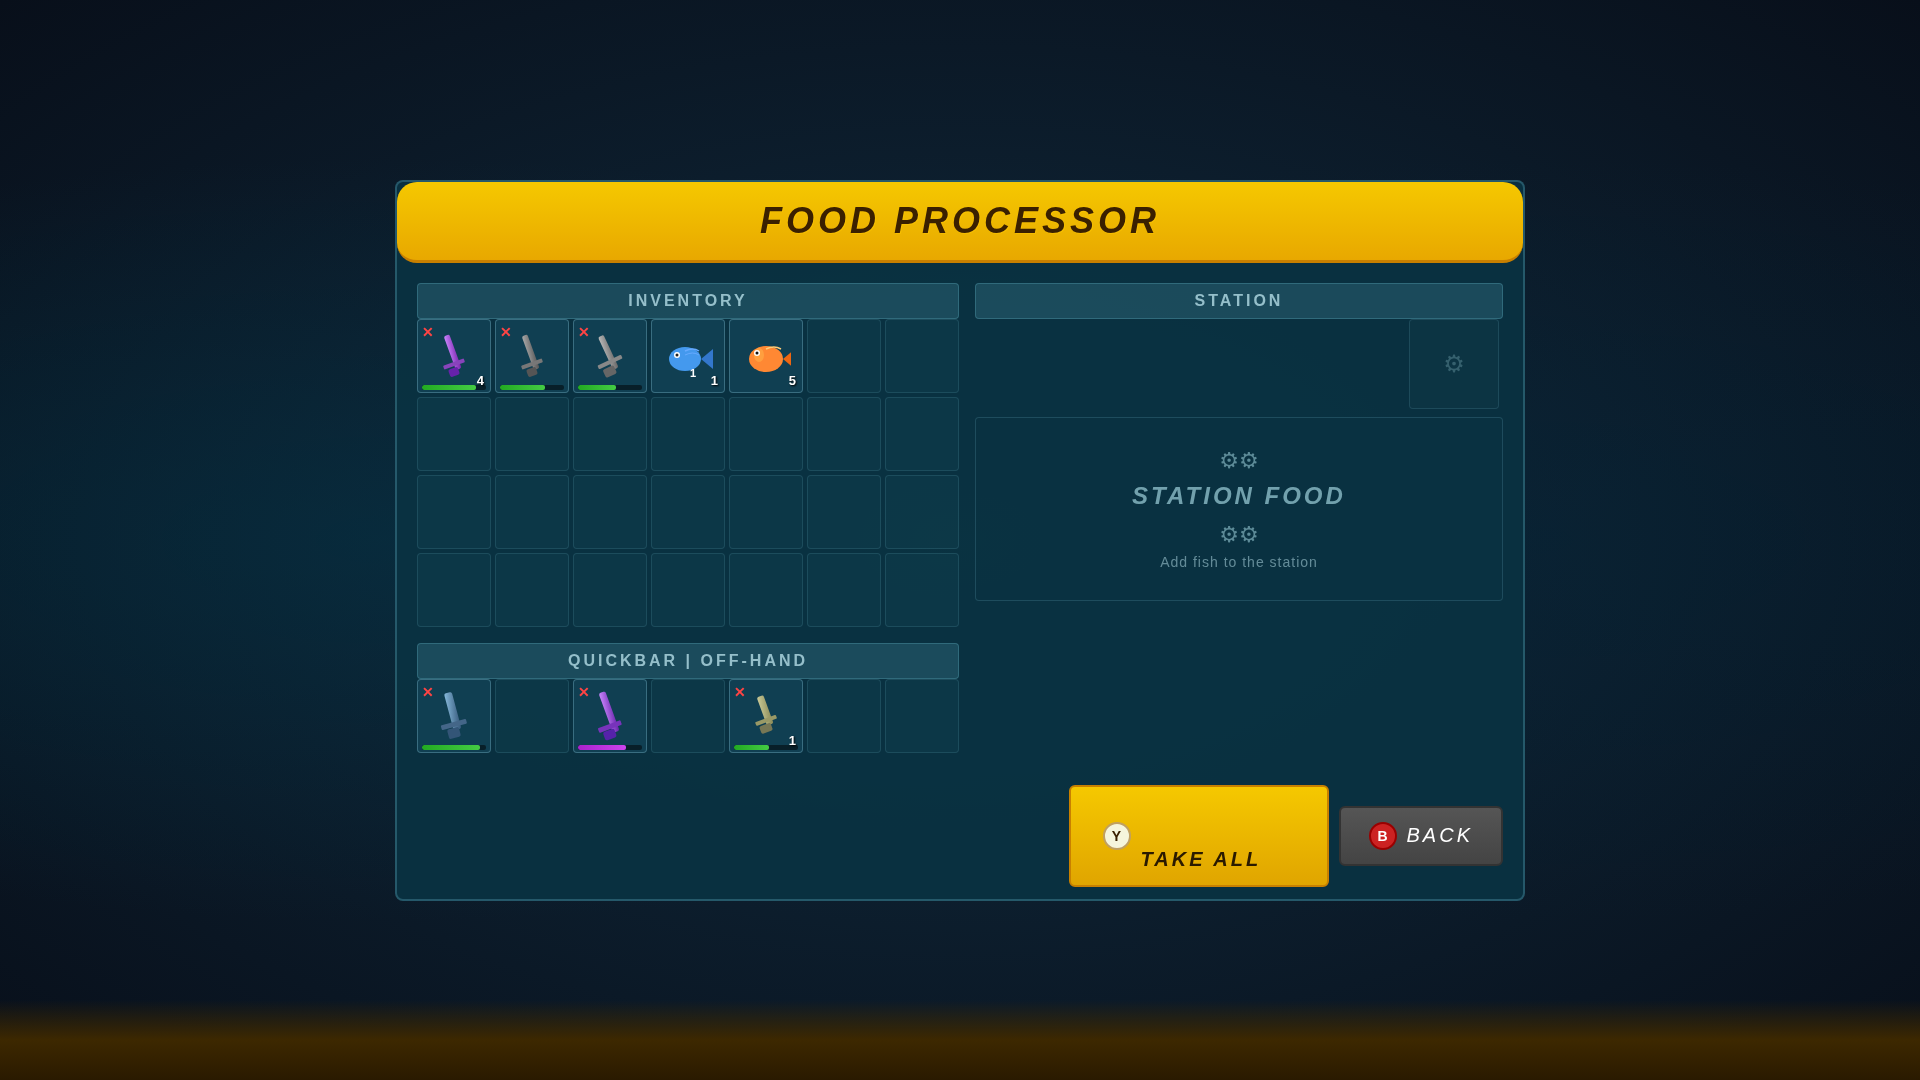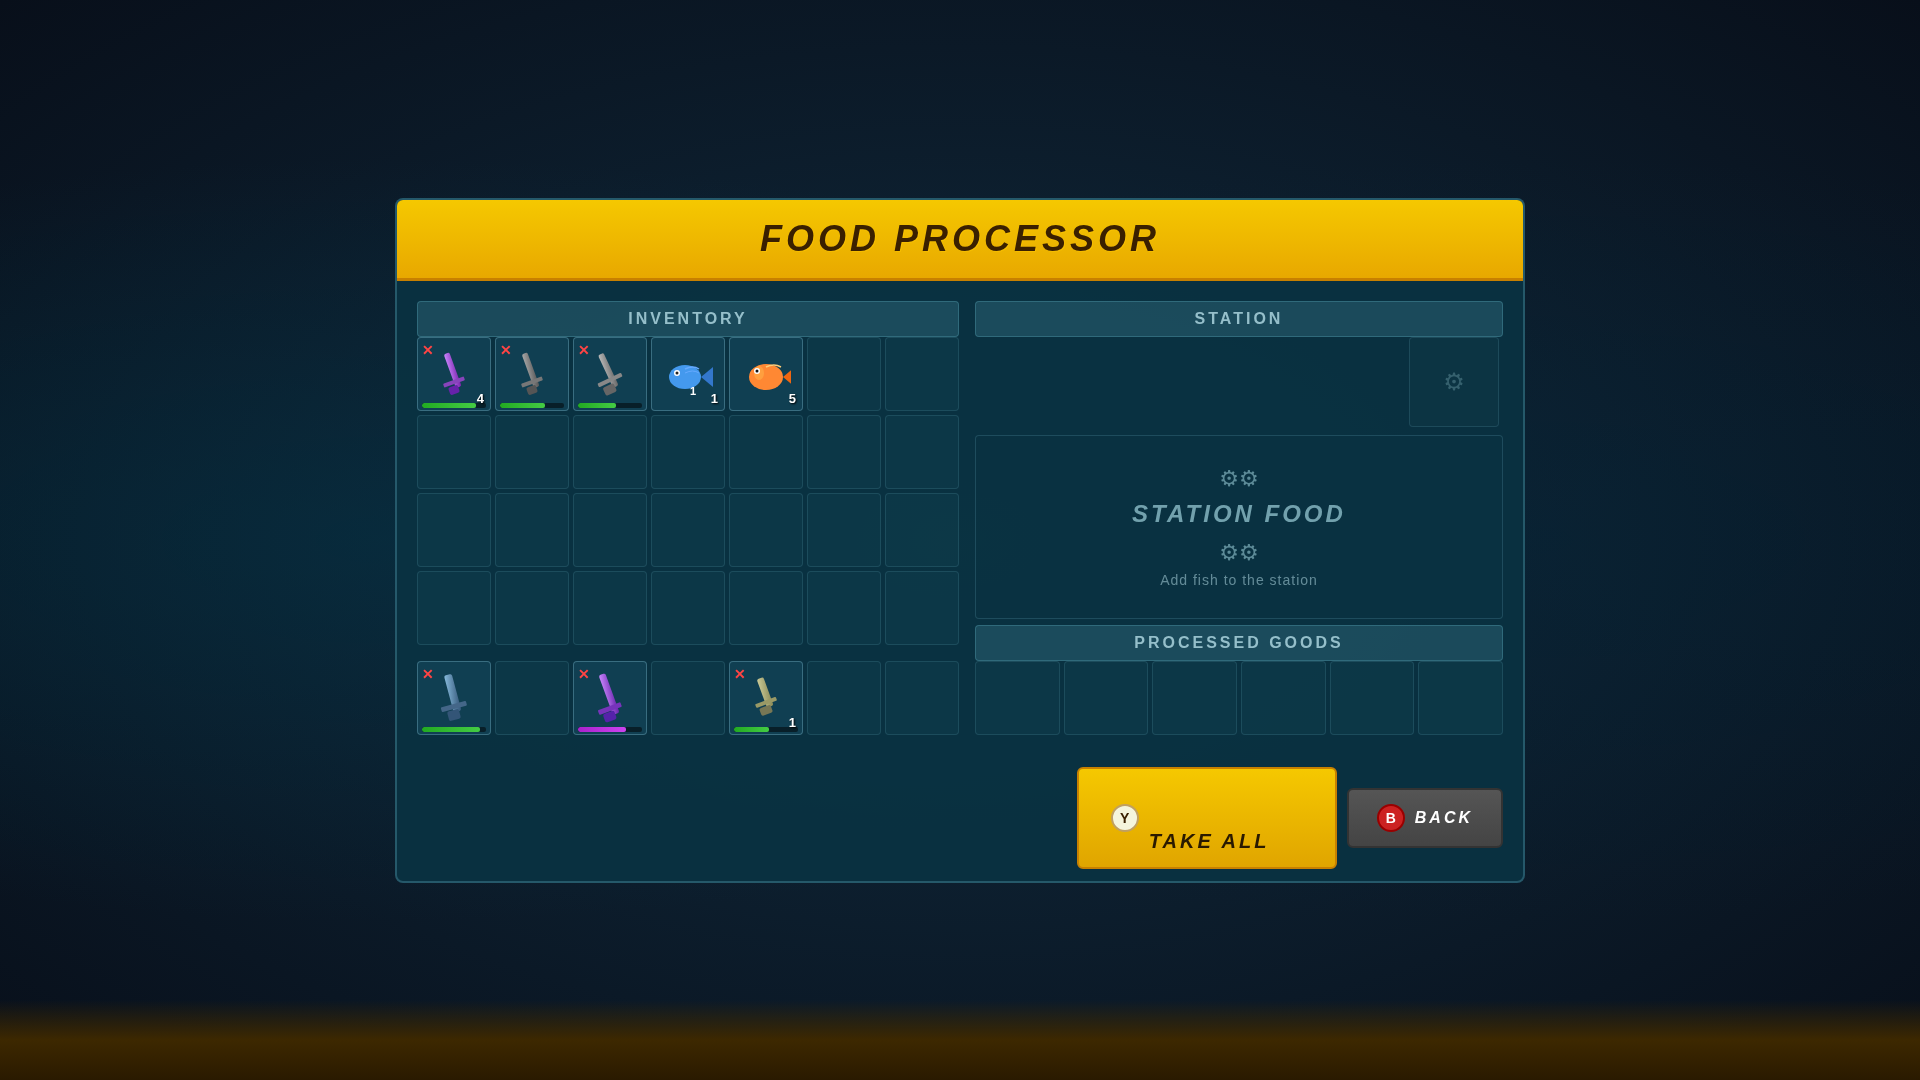--- a/index.html
+++ b/index.html
@@ -39,20 +39,21 @@
       border: 2px solid rgba(80, 150, 170, 0.4);
       border-radius: 8px;
       overflow: hidden;
     }
 
     .panel-header {
       background: linear-gradient(to bottom, #f5c800, #e8a800);
       padding: 18px 20px;
       text-align: center;
       border-bottom: 3px solid #c88000;
+      border-radius: 20px;
     }
 
     .panel-header h1 {
       color: #3a2000;
       font-size: 36px;
       font-weight: 900;
       font-style: italic;
       letter-spacing: 4px;
       text-shadow: 1px 1px 0 rgba(255,200,0,0.5);
     }
@@ -291,22 +292,22 @@
       align-items: center;
       justify-content: center;
       color: white;
       font-size: 14px;
       font-weight: 900;
       border: 2px solid #990000;
     }
 
     .btn-back-label {
       color: #ffffff;
-      font-size: 16px;
-      font-weight: 700;
+      font-size: 20px;
+      font-weight: 400;
       font-style: italic;
       letter-spacing: 3px;
     }
 
     .right-section-inner {
       display: flex;
       flex-direction: column;
       gap: 8px;
     }
 
@@ -469,20 +470,21 @@
             <div class="grid-cell"></div>
             <div class="grid-cell"></div>
             <div class="grid-cell"></div>
             <div class="grid-cell"></div>
             <div class="grid-cell"></div>
           </div>
         </div>
       </div>
 
       <div class="quickbar-section">
+        <div class="section-header">QUICKBAR | OFF-HAND</div>
         <div class="quickbar-grid">
 
           <div class="grid-cell has-item">
             <div class="item-inner">
               <span class="item-x-badge" style="color:#ff4444">✕</span>
               <svg width="42" height="52" viewBox="0 0 42 52">
                 <defs>
                   <linearGradient id="bludark" x1="0%" y1="0%" x2="100%" y2="100%">
                     <stop offset="0%" style="stop-color:#88bbdd"></stop>
                     <stop offset="100%" style="stop-color:#335577"></stop>
@@ -563,31 +565,20 @@
 
           <div class="station-empty-panel">
             <div class="gear-icon">⚙⚙</div>
             <div class="station-empty-title">STATION FOOD</div>
             <div class="gear-icon" style="margin-bottom:6px;">⚙⚙</div>
             <div class="station-empty-text">Add fish to the station</div>
           </div>
         </div>
       </div>
 
-      <div class="processed-goods-section">
-        <div class="section-header">PROCESSED GOODS</div>
-        <div class="processed-grid">
-          <div class="grid-cell" style="width: auto; height: 74px;"></div>
-          <div class="grid-cell" style="width: auto; height: 74px;"></div>
-          <div class="grid-cell" style="width: auto; height: 74px;"></div>
-          <div class="grid-cell" style="width: auto; height: 74px;"></div>
-          <div class="grid-cell" style="width: auto; height: 74px;"></div>
-          <div class="grid-cell" style="width: auto; height: 74px;"></div>
-        </div>
-      </div>
     </div>
   </div>
 
   <div class="panel-footer">
     <button class="btn-take-all">
       <div class="btn-y-badge">
         <span>Y</span>
       </div>
       <span class="btn-take-all-label">TAKE ALL</span>
     </button>

